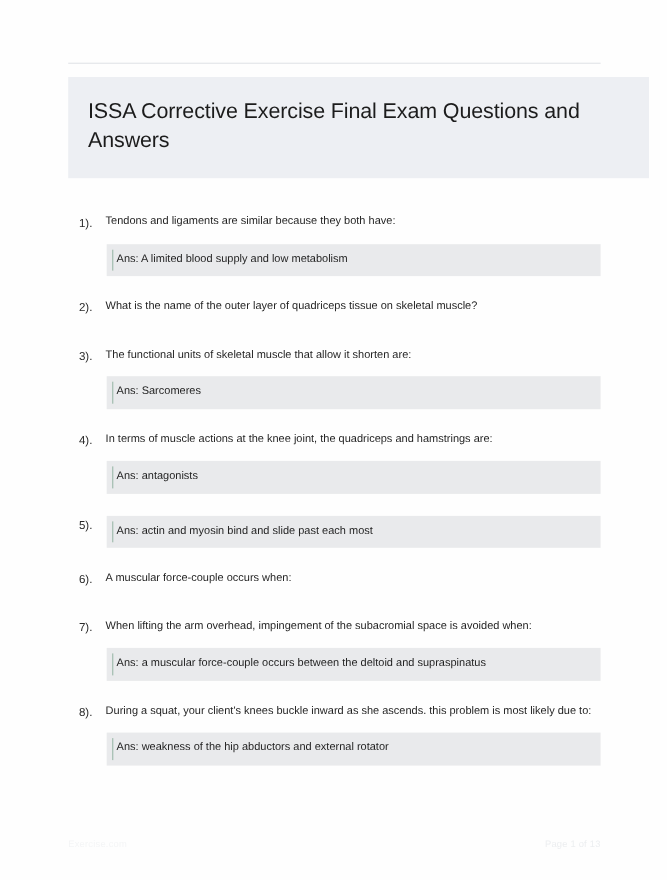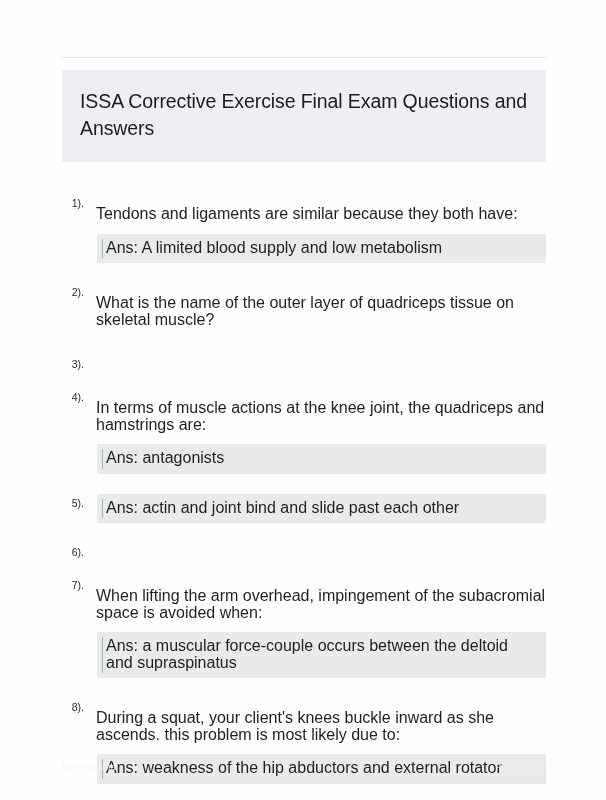--- a/index.html
+++ b/index.html
@@ -35,21 +35,21 @@
     position: absolute;
     left: 62px;
     top: 70px;
     width: 484px;
   }
   
   .title-block {
     background: #edeff3;
     padding: 18px 18px 20px 18px;
     box-sizing: border-box;
-    width: 484px;
+    width: 528px;
   }
   .title-text {
     font-size: 19.5px;
     line-height: 27px;
     font-weight: 400;
     color: #1c1c1c;
     letter-spacing: -0.1px;
     margin: 0;
   }
   
@@ -70,44 +70,44 @@
     font-size: 10.5px;
     line-height: 16px;
     color: #2a2a2a;
     padding-top: 1px;
   }
   .qbody {
     flex: 1 1 auto;
     min-width: 0;
   }
   .qtext {
-    font-size: 16px;
+    font-size: 10px;
     line-height: 16.5px;
     color: #1f1f1f;
-    margin: 12px 0 11px 0;
+    margin: 0 0 11px 0;
   }
   .ansbox {
     background: #e9eaec;
     padding: 6px 9px 7px 9px;
     box-sizing: border-box;
     position: relative;
     margin-left: 1px;
     margin-bottom: 4px;
   }
   .ansbox::before {
     content: "";
     position: absolute;
     left: 5px;
     top: 5px;
     bottom: 5px;
     width: 1px;
     background: #9bb9a8;
   }
   .anstext {
-    font-size: 16px;
+    font-size: 10px;
     line-height: 16.5px;
     color: #1f1f1f;
     margin: 0;
   }
   
   .footer {
     position: absolute;
     left: 62px;
     top: 762px;
     width: 484px;
@@ -150,41 +150,48 @@
           </div>
         </div>
         <div class="qitem">
           <div class="qnum">2).</div>
           <div class="qbody">
             <p class="qtext">What is the name of the outer layer of quadriceps tissue on skeletal muscle?</p>
           </div>
         </div>
         <div class="qitem">
           <div class="qnum">3).</div>
+          <div class="qbody">
+            <p class="qtext">The functional units of skeletal muscle that allow it shorten are:</p>
+            <div class="ansbox">
+              <p class="anstext">Ans: Sarcomeres</p>
+            </div>
+          </div>
         </div>
         <div class="qitem">
           <div class="qnum">4).</div>
           <div class="qbody">
             <p class="qtext">In terms of muscle actions at the knee joint, the quadriceps and hamstrings are:</p>
             <div class="ansbox">
               <p class="anstext">Ans: antagonists</p>
             </div>
           </div>
         </div>
         <div class="qitem">
           <div class="qnum">5).</div>
           <div class="qbody">
             <div class="ansbox">
-              <p class="anstext">Ans: actin and joint bind and slide past each other</p>
+              <p class="anstext">Ans: actin and myosin bind and slide past each most</p>
             </div>
           </div>
         </div>
         <div class="qitem">
           <div class="qnum">6).</div>
           <div class="qbody">
+            <p class="qtext">A muscular force-couple occurs when:</p>
           </div>
         </div>
         <div class="qitem">
           <div class="qnum">7).</div>
           <div class="qbody">
             <p class="qtext">When lifting the arm overhead, impingement of the subacromial space is avoided when:</p>
             <div class="ansbox">
               <p class="anstext">Ans: a muscular force-couple occurs between the deltoid and supraspinatus</p>
             </div>
           </div>

